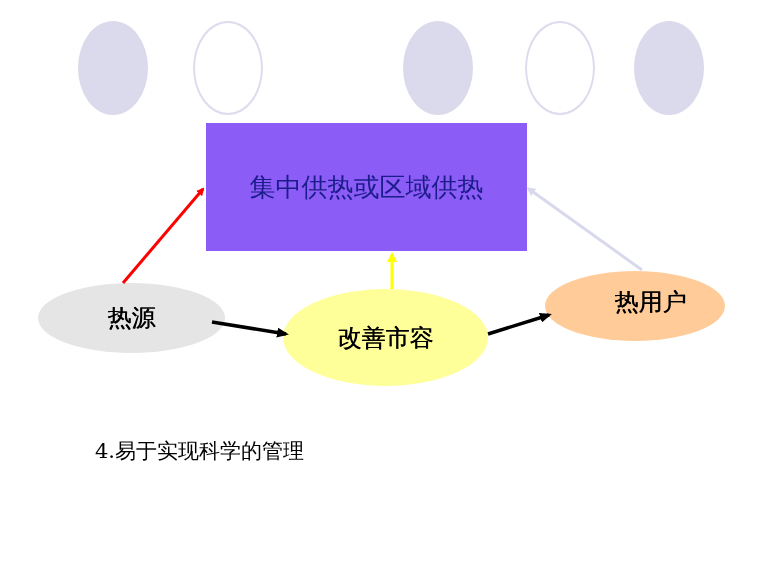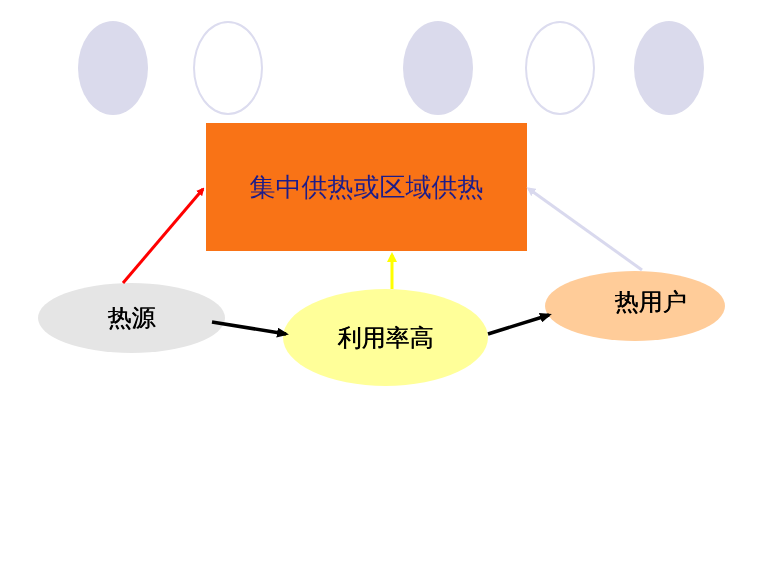--- a/index.html
+++ b/index.html
@@ -2,21 +2,21 @@
 <html><head>
   <meta charset="utf-8">
   <style>
     html, body { margin: 0; padding: 0; background: #ffffff; }
     body { width: 760px; height: 567px; position: relative; overflow: hidden;
            font-family: "DejaVu Serif", "Liberation Serif", serif; }
     .circle { position: absolute; width: 70px; height: 94px; border-radius: 50%; box-sizing: border-box; }
     .circle.filled { background: #dadaec; }
     .circle.hollow { background: #ffffff; border: 2px solid #dcdcef; }
     .title-box { position: absolute; left: 206px; top: 123px; width: 321px; height: 128px;
-                 background: #f97316; display: flex; align-items: center; justify-content: center; }
+                 background: #8b5cf6; display: flex; align-items: center; justify-content: center; }
     .title-text { font-family: "DejaVu Sans", "Liberation Sans", sans-serif; font-size: 26px;
                   color: #1c1c8a; letter-spacing: 0px; }
     .node { position: absolute; border-radius: 50%; display: flex; align-items: center; justify-content: center;
             font-size: 24px; color: #000; font-weight: bold; }
     .node span { font-weight: normal; text-shadow: 0.4px 0 0 #000; }
     svg.arrows { position: absolute; left: 0; top: 0; width: 760px; height: 567px; pointer-events: none; }
     .bullets { position: absolute; left: 95px; top: 432px; font-size: 21px; line-height: 38px; color: #000; }
     .bullets .line { white-space: nowrap; }
   </style>
 </head>
@@ -29,21 +29,21 @@
 <div class="circle filled" style="left:634px;top:21px;"></div>
 
 <div class="title-box">
   <span class="title-text">集中供热或区域供热</span>
 </div>
 
 <div class="node" style="left:38px;top:283px;width:187px;height:70px;background:#e5e5e5;">
   <span>热源</span>
 </div>
 <div class="node" style="left:283px;top:289px;width:205px;height:97px;background:#ffff99;">
-  <span>利用率高</span>
+  <span>改善市容</span>
 </div>
 <div class="node" style="left:545px;top:271px;width:180px;height:70px;background:#ffcc99;">
   <span style="margin-top:-8px;margin-left:31px;">热用户</span>
 </div>
 
 <svg class="arrows" viewBox="0 0 760 567">
   <defs>
     <marker id="ah-red" markerWidth="8" markerHeight="8" refX="6" refY="4" orient="auto" markerUnits="userSpaceOnUse">
       <path d="M0,0 L8,4 L0,8 Z" fill="#ff0000"></path>
     </marker>
@@ -58,13 +58,14 @@
     </marker>
   </defs>
   <line x1="123" y1="283" x2="203" y2="189" stroke="#ff0000" stroke-width="3" marker-end="url(#ah-red)"></line>
   <line x1="392" y1="289" x2="392" y2="255" stroke="#ffff00" stroke-width="3" marker-end="url(#ah-yellow)"></line>
   <line x1="642" y1="270" x2="529" y2="189" stroke="#d9d9ee" stroke-width="3" marker-end="url(#ah-lav)"></line>
   <line x1="212" y1="322" x2="286" y2="334" stroke="#000000" stroke-width="3.5" marker-end="url(#ah-black)"></line>
   <line x1="488" y1="334" x2="549" y2="315" stroke="#000000" stroke-width="3.5" marker-end="url(#ah-black)"></line>
 </svg>
 
 <div class="bullets">
+  <div class="line">4.易于实现科学的管理</div>
 </div>
 
 </body></html>

